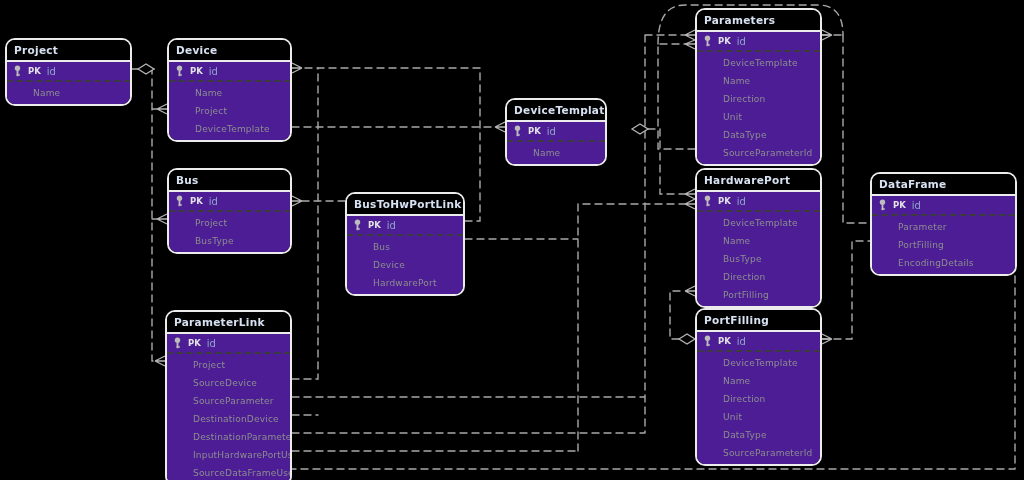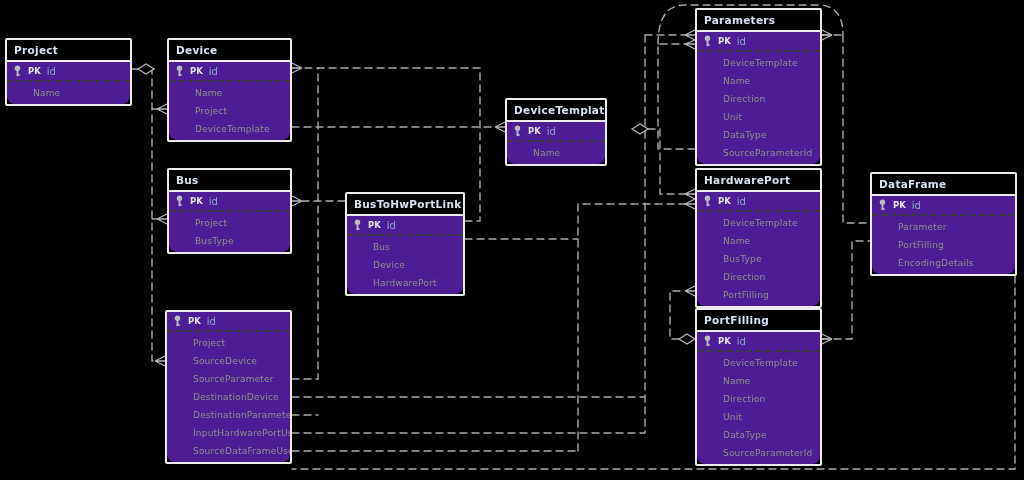--- a/index.html
+++ b/index.html
@@ -8,21 +8,21 @@
     font-family:"DejaVu Sans", sans-serif;
   }
   #edge-layer{position:absolute;left:0;top:0;width:1024px;height:480px;}
   .edge{fill:none;stroke:#a9a9a9;stroke-width:1.4;stroke-dasharray:7 5;stroke-linecap:round;}
   .deco{stroke:#b5b5b5;stroke-width:1.3;}
   .deco.foot{fill:none;}
   .deco.diamond{fill:#000;}
   #entities{position:absolute;left:0;top:0;width:1024px;height:480px;}
   .entity{
     position:absolute;box-sizing:border-box;background:#000;
-    border:2px solid #ececec;border-radius:2px;
+    border:2px solid #ececec;border-radius:10px;
   }
   .ent-title{
     height:20px;line-height:20px;padding:0 7px;overflow:hidden;white-space:nowrap;
     color:#d7e1f1;font-size:10.5px;font-weight:bold;letter-spacing:.3px;
     border-bottom:2px solid #ececec;border-radius:8px 8px 0 0;background:#000;
   }
   .ent-pk{
     height:18px;display:flex;align-items:center;gap:6px;padding:0 6px;
     background:#4c1d95;color:#e3e3e3;font-size:8.5px;font-weight:bold;
   }
@@ -126,20 +126,21 @@
       <span class="pk-lab">PK</span>
       <span class="pk-id">id</span>
     </div>
     <div class="ent-body">
         <div class="frow">Project</div>
         <div class="frow">BusType</div>
       </div>
   </div>
 
   <div class="entity" style="left: 165px; top: 310px; width: 127px;">
+    <div class="ent-title">ParameterLink</div>
     <div class="ent-pk">
       <span class="key-ic">
         <svg width="9" height="12" viewBox="0 0 9 12" xmlns="http://www.w3.org/2000/svg">
           <circle cx="4.5" cy="3.2" r="2.7" fill="#bdbdbd"></circle>
           <rect x="3.6" y="5.2" width="1.8" height="6" fill="#bdbdbd"></rect>
           <rect x="3.6" y="9.2" width="3.2" height="1.5" fill="#bdbdbd"></rect>
         </svg>
       </span>
       <span class="pk-lab">PK</span>
       <span class="pk-id">id</span>

